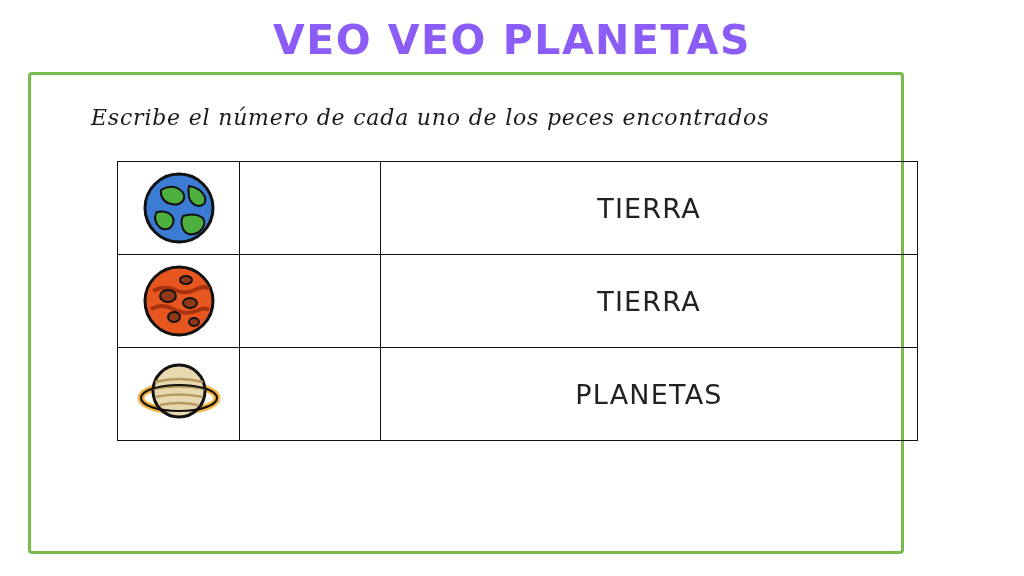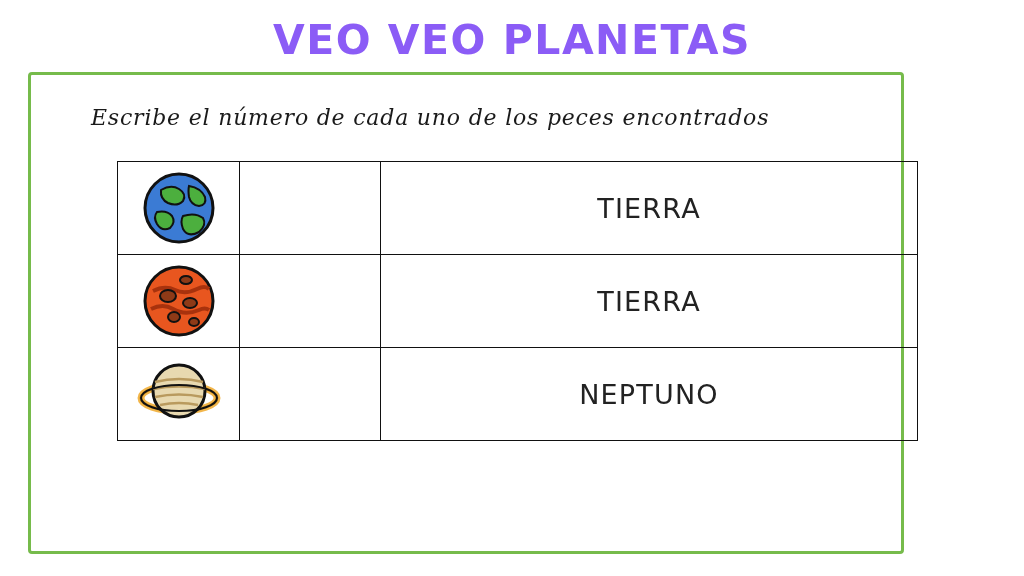--- a/index.html
+++ b/index.html
@@ -146,20 +146,20 @@
                 <circle cx="43" cy="35" r="26" fill="#e8d9b0" stroke="#111" stroke-width="3"></circle>
                 <path d="M19 26 Q43 20 67 26" fill="none" stroke="#b99a5e" stroke-width="2.5"></path>
                 <path d="M17 33 Q43 28 69 33" fill="none" stroke="#b99a5e" stroke-width="2.5"></path>
                 <path d="M19 41 Q43 36 67 41" fill="none" stroke="#b99a5e" stroke-width="2.5"></path>
                 <path d="M24 49 Q43 45 62 49" fill="none" stroke="#b99a5e" stroke-width="2.5"></path>
                 <ellipse cx="43" cy="42" rx="38" ry="13" fill="none" stroke="#111" stroke-width="2"></ellipse>
               </svg>
             </span>
           </td>
           <td class="col-blank"></td>
-          <td class="name-cell">NEPTUNO</td>
+          <td class="name-cell">PLANETAS</td>
         </tr>
 
       </tbody>
     </table>
 
   </div>
 </div>
 
 </body></html>

